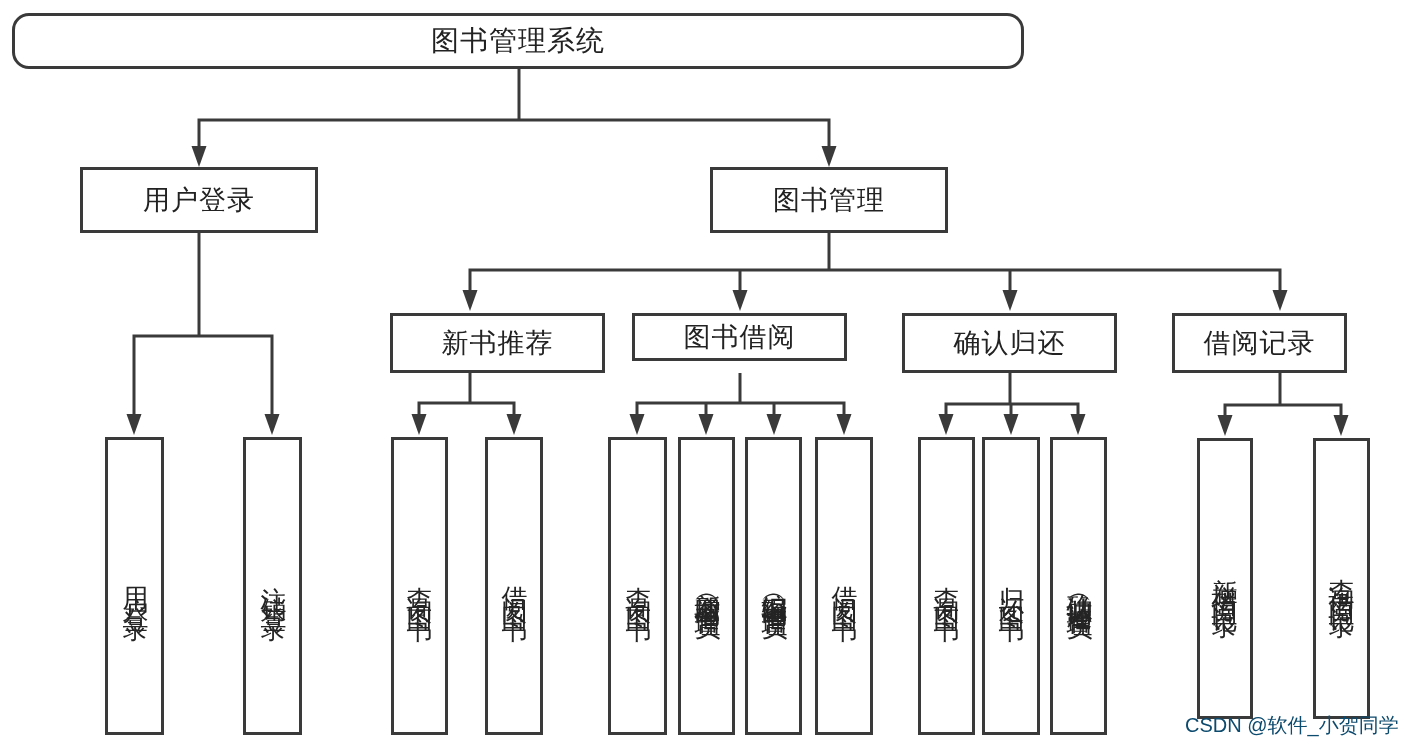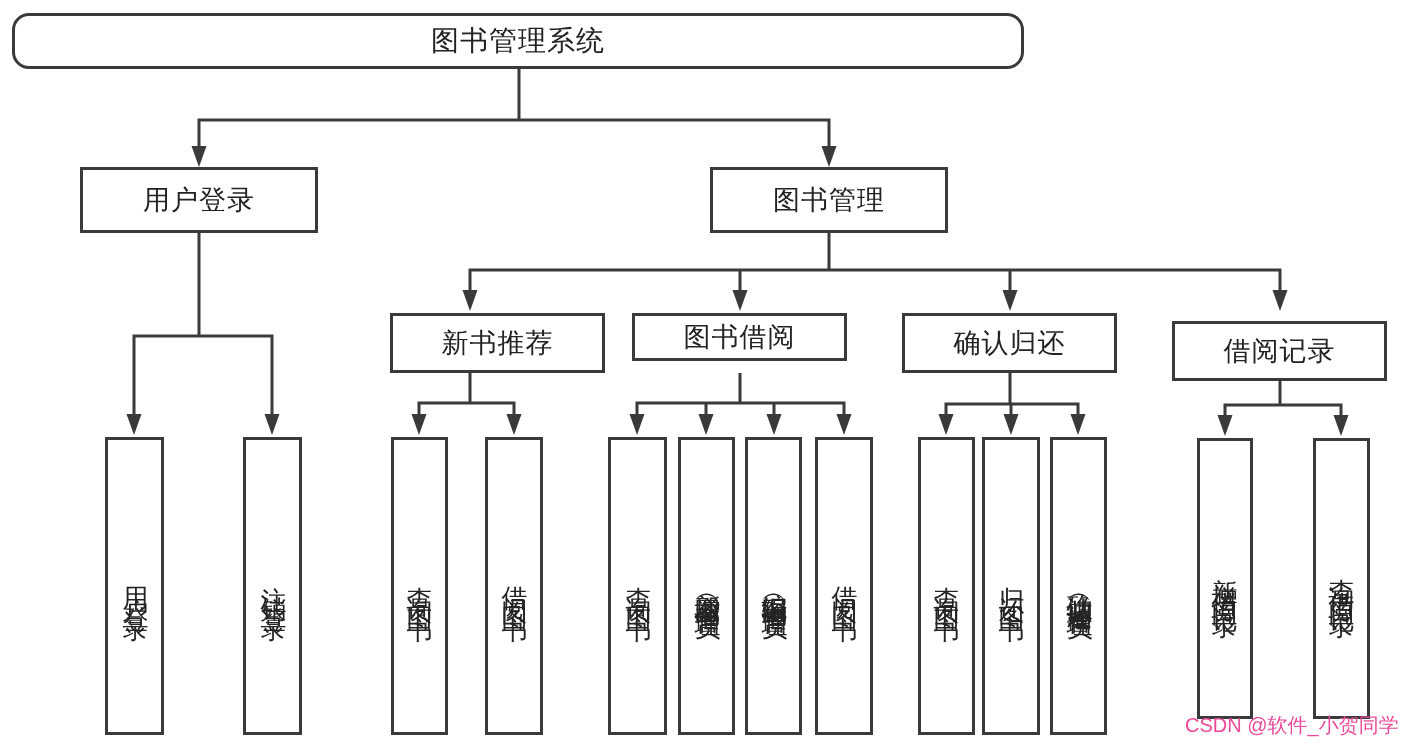--- a/index.html
+++ b/index.html
@@ -51,21 +51,21 @@
     color: #242424;
   }
   .leaf.mid { letter-spacing: 7px; }
   .leaf.tight { letter-spacing: 3px; line-height: 49px; }
   .watermark {
     position: absolute;
     left: 1185px;
     top: 712px;
     width: 220px;
     font-size: 20px;
-    color: #ec4899;
+    color: #0c4a6e;
     white-space: nowrap;
     letter-spacing: 0px;
   }
 </style>
 </head>
 <body>
 
 <div class="canvas">
 
   <svg class="connectors" width="1405" height="747" viewBox="0 0 1405 747">
@@ -121,21 +121,21 @@
   </svg>
 
   <div class="box hbox rootbox" style="left:12px; top:13px; width:1012px; height:56px;border-radius:17px;">图书管理系统</div>
 
   <div class="box hbox" style="left:80px; top:167px; width:238px; height:66px;">用户登录</div>
   <div class="box hbox" style="left:710px; top:167px; width:238px; height:66px;">图书管理</div>
 
   <div class="box hbox" style="left:342px; top:313px; width:215px; height:60px;margin-left:48px;">新书推荐</div>
   <div class="box hbox" style="left:632px; top:313px; width:215px; height:48px;">图书借阅</div>
   <div class="box hbox" style="left:902px; top:313px; width:215px; height:60px;">确认归还</div>
-  <div class="box hbox" style="left:1172px; top:321px; width:215px; height:60px;">借阅记录</div>
+  <div class="box hbox" style="left:1172px; top:313px; width:175px; height:60px;">借阅记录</div>
 
   <div class="box leaf" style="left:105px; top:437px; width:59px; height:298px;">用户登录</div>
   <div class="box leaf" style="left:243px; top:437px; width:59px; height:298px;">注销登录</div>
 
   <div class="box leaf" style="left:391px; top:437px; width:57px; height:298px;">查询图书</div>
   <div class="box leaf" style="left:485px; top:437px; width:58px; height:298px;">借阅图书</div>
 
   <div class="box leaf" style="left:608px; top:437px; width:59px; height:298px;">查询图书</div>
   <div class="box leaf tight" style="left:678px; top:437px; width:57px; height:298px;">新增图书（管理员）</div>
   <div class="box leaf tight" style="left:745px; top:437px; width:57px; height:298px;">编辑图书（管理员）</div>

